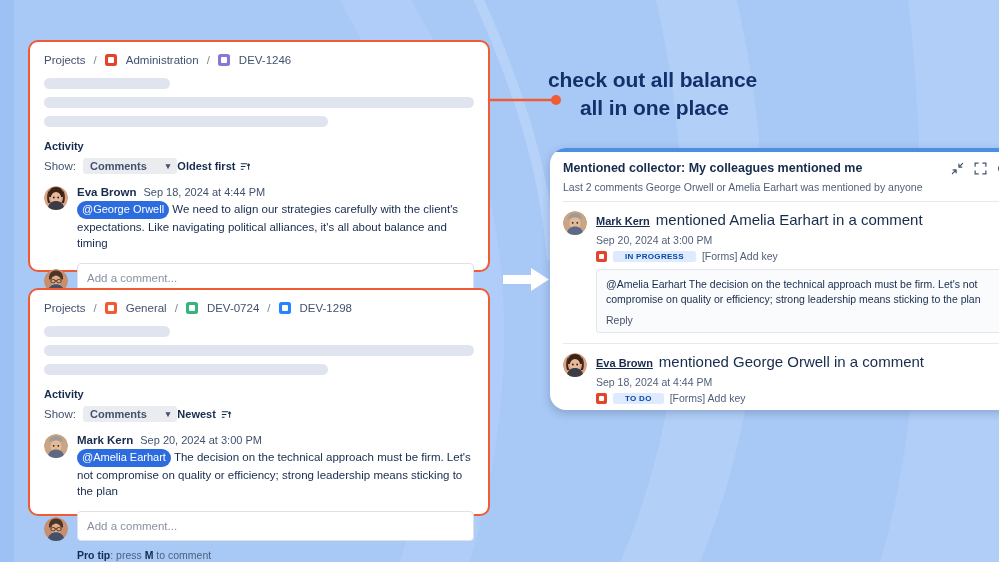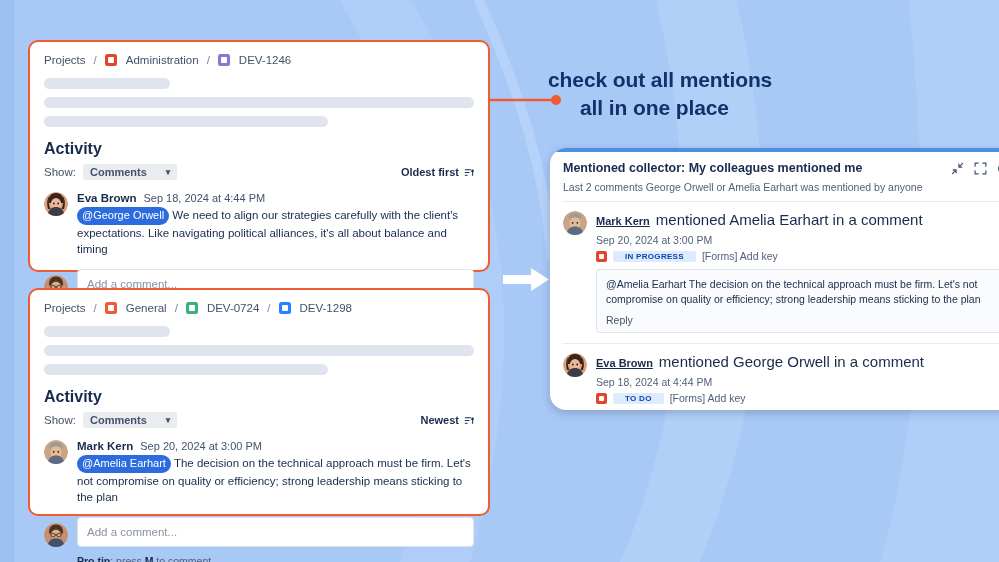--- a/index.html
+++ b/index.html
@@ -48,24 +48,24 @@
   .ic-orange { background: #ef5c31; }
 
   
   .skel { background: #dfe4ef; border-radius: 6px; }
   .skel.s1 { width: 126px; height: 11px; margin-top: 12px; }
   .skel.s2 { width: 100%;  height: 11px; margin-top: 8px; }
   .skel.s3 { width: 284px; height: 11px; margin-top: 8px; }
 
   
   .activity-title {
-    font-size: 16px; font-weight: bold; color: #172b4d; margin-top: 13px;
+    font-size: 11px; font-weight: bold; color: #172b4d; margin-top: 13px;
   }
   .activity-row {
-    display: flex; align-items: center; justify-content: space-between;
+    display: flex; align-items: center; 
     margin-top: 6px;
   }
   .show-group { display: flex; align-items: center; gap: 7px; }
   .show-label { font-size: 11.5px; color: #42526e; }
   .show-select {
     background: #ebecf0; border-radius: 3px; padding: 2px 7px;
     font-size: 11px; font-weight: bold; color: #42526e;
     display: flex; align-items: center; gap: 19px; cursor: pointer;
   }
   .chev { font-size: 9px; color: #42526e; }
@@ -181,21 +181,21 @@
 
   <line x1="259" y1="272" x2="259" y2="288" stroke="#f15b33" stroke-width="2.5"></line>
 
   <g>
     <rect x="503" y="275" width="30" height="9" fill="#ffffff"></rect>
     <path d="M531 268 L549 279.5 L531 291 Z" fill="#ffffff"></path>
   </g>
 </svg>
 
 <div class="headline">
-  <span>check out all mentions</span>
+  <span>check out all balance</span>
   <span class="l2">all in one place</span>
 </div>
 
 <div class="card" id="card-top">
 
   <div class="breadcrumb">
     <span class="bc-link">Projects</span>
     <span class="sep">/</span>
     <span class="bc-icon ic-red"></span>
     <span class="bc-link">Administration</span>

